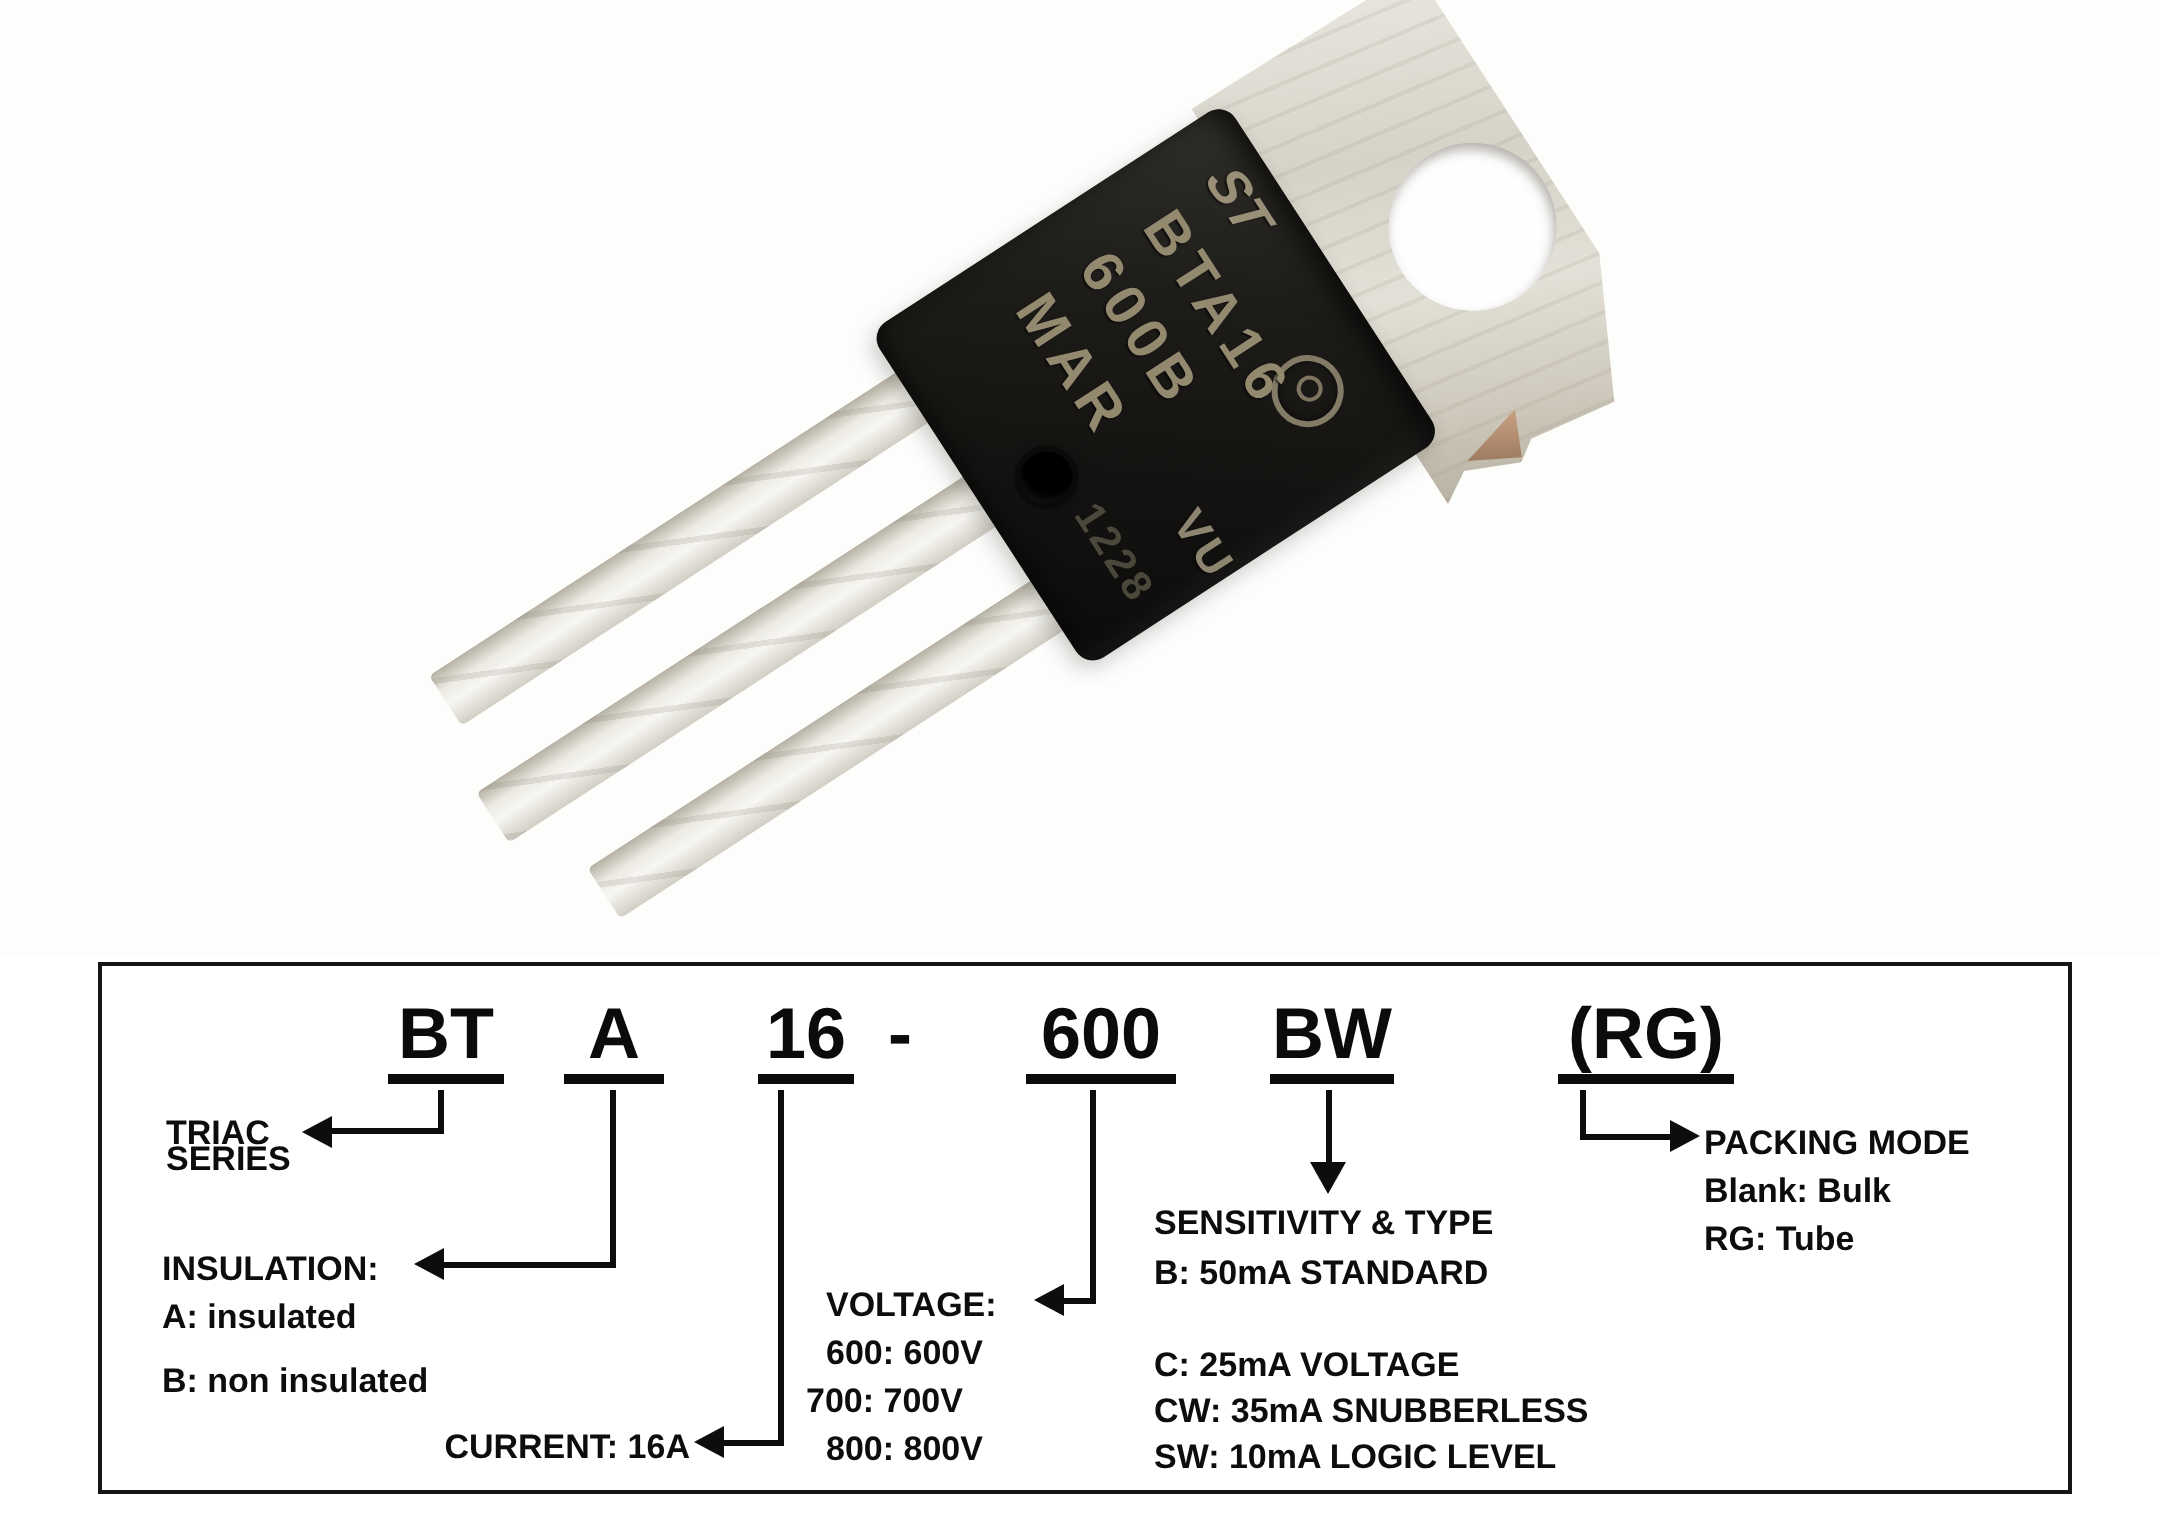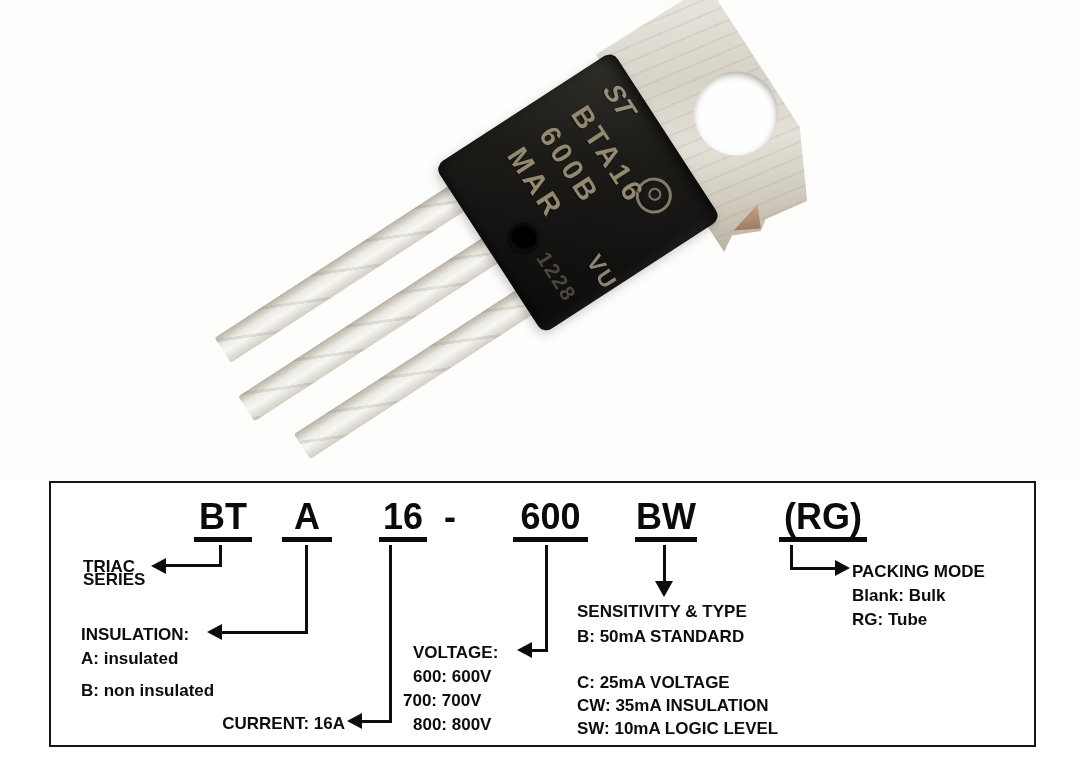--- a/index.html
+++ b/index.html
@@ -135,21 +135,21 @@
     <div class="lbl" style="left:362px;top:158px;">VOLTAGE:</div>
     <div class="lbl" style="left:362px;top:182px;">600: 600V</div>
     <div class="lbl" style="left:352px;top:206px;">700: 700V</div>
     <div class="lbl" style="left:362px;top:230px;">800: 800V</div>
 
     <div class="vline" style="left:612px;top:62px;width:3px;height:37px;"></div>
     <div class="arrow-down" style="left:604px;top:98px;"></div>
     <div class="lbl" style="left:526px;top:117px;">SENSITIVITY &amp; TYPE</div>
     <div class="lbl" style="left:526px;top:142px;">B: 50mA STANDARD</div>
     <div class="lbl" style="left:526px;top:188px;">C: 25mA VOLTAGE</div>
-    <div class="lbl" style="left:526px;top:211px;">CW: 35mA INSULATION</div>
+    <div class="lbl" style="left:526px;top:211px;">CW: 35mA SNUBBERLESS</div>
     <div class="lbl" style="left:526px;top:234px;">SW: 10mA LOGIC LEVEL</div>
 
     <div class="vline" style="left:739px;top:62px;width:3px;height:25px;"></div>
     <div class="hline" style="left:739px;top:84px;width:46px;height:3px;"></div>
     <div class="arrow-right" style="left:784px;top:77px;"></div>
     <div class="lbl" style="left:801px;top:77px;">PACKING MODE</div>
     <div class="lbl" style="left:801px;top:101px;">Blank: Bulk</div>
     <div class="lbl" style="left:801px;top:125px;">RG: Tube</div>
 
   </div>

